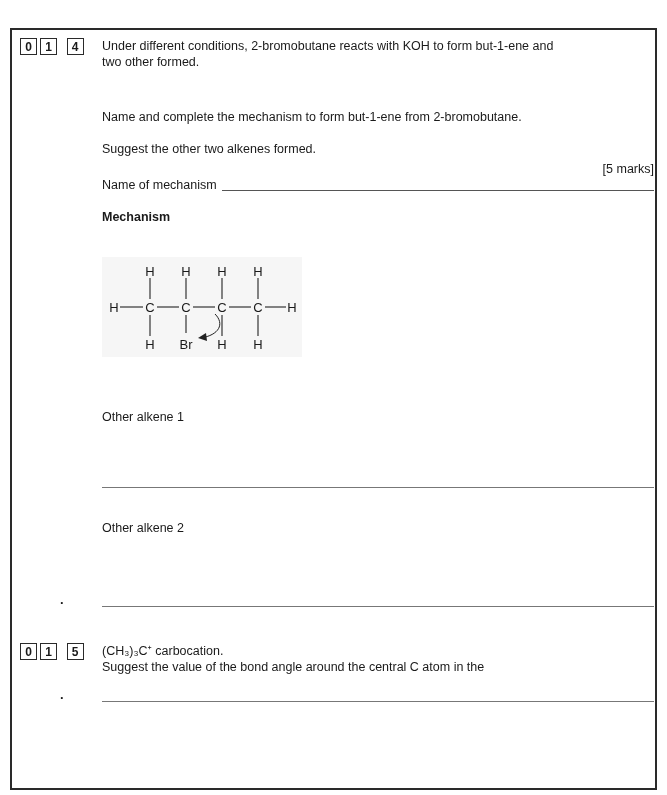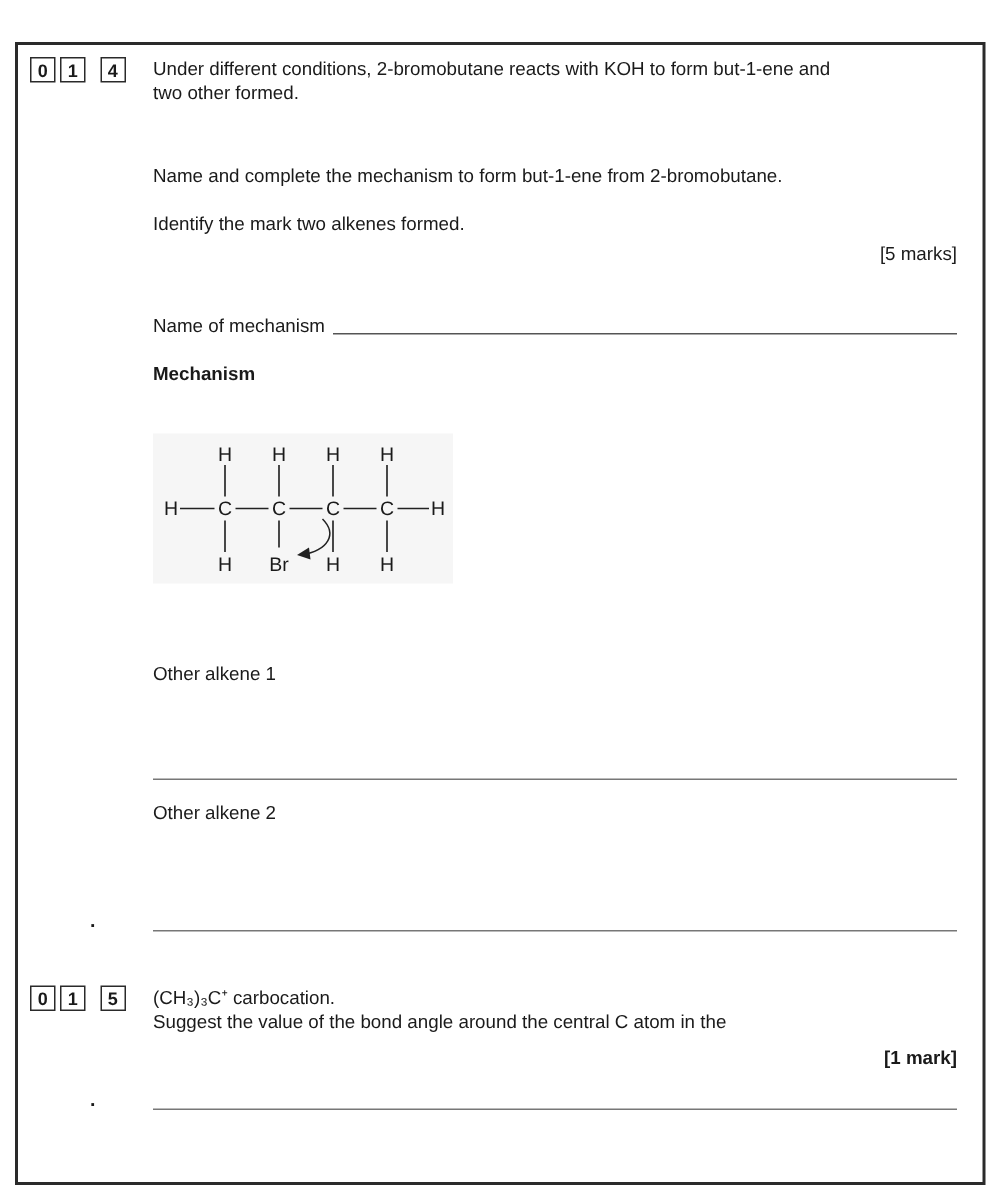--- a/index.html
+++ b/index.html
@@ -18,45 +18,45 @@
 
   .qnum { width:90px; padding-left:8px; display:flex; gap:3px; align-items:flex-start; }
   .qnum .box {
     display:inline-flex; width:17px; height:17px;
     border:1.5px solid #2a2a2a;
     align-items:center; justify-content:center;
     font-weight:bold; font-size:12px; line-height:1;
   }
   .qnum .dot { align-self:flex-end; font-weight:bold; font-size:13px; line-height:1; padding-bottom:1px; }
 
-  .qbody { flex:1; padding-right:17px; font-size:12.5px; line-height:16px; }
+  .qbody { flex:1; padding-right:1px; font-size:12.5px; line-height:16px; }
 
   .para { margin:0; }
   .mb20 { margin-bottom:20px; }
   .mb16 { margin-bottom:16px;margin-top:39px; }
 
   .marks { text-align:right; font-weight:normal; margin-top:4px; }
 
-  .label-line { display:flex; align-items:flex-end; margin-top:32px; }
+  .label-line { display:flex; align-items:flex-end; margin-top:0; }
   .label-line .fill-line { flex:1; border-bottom:1px solid #555; margin-left:5px; transform:translateY(-2px); }
 
   .mech-label { margin-top:16px;font-weight:bold; }
 
   .structure-wrap { margin-top:32px; width:200px; height:100px; background:#f6f6f6; }
   .structure-svg text {
     font-family:"Liberation Sans", sans-serif;
     font-size:13px; fill:#1a1a1a;
     text-anchor:middle; dominant-baseline:central;
   }
   .structure-svg line { stroke:#222; stroke-width:1.1; }
   .structure-svg .arrow-path { stroke:#222; stroke-width:1; fill:none; }
   .structure-svg .arrow-head { fill:#222; }
 
   .other-label-1 { margin-top:52px; }
-  .other-label-2 { margin-top:14px; }
+  .other-label-2 { margin-top:32px; }
 
   .answer-line { border-bottom:1px solid #777; height:1px; }
   .al-1 { margin-top:62px; }
   .al-2 { margin-top:70px; }
   .al-3 { margin-top:26px; }
 
   .marks-small { text-align:right; font-weight:bold; margin-top:8px; }
 </style>
 </head>
 <body>
@@ -69,21 +69,21 @@
       <span class="box">1</span>
       <span class="dot">.</span>
       <span class="box">4</span>
     </div>
     <div class="qbody">
       <div class="para mb20">
         <div>Under different conditions, 2-bromobutane reacts with KOH to form but-1-ene and</div>
         <div>two other formed.</div>
       </div>
       <p class="para mb16">Name and complete the mechanism to form but-1-ene from 2-bromobutane.</p>
-      <p class="para">Identify the mark two alkenes formed.</p>
+      <p class="para">Suggest the other two alkenes formed.</p>
       <div class="marks">[5 marks]</div>
 
       <div class="label-line">
         <span>Name of mechanism</span>
         <span class="fill-line"></span>
       </div>
 
       <div class="mech-label">Mechanism</div>
 
       <div class="structure-wrap">
@@ -141,18 +141,17 @@
       <span class="box">0</span>
       <span class="box">1</span>
       <span class="dot">.</span>
       <span class="box">5</span>
     </div>
     <div class="qbody">
       <div class="para">
         <div>(CH₃)₃C⁺ carbocation.</div>
         <div>Suggest the value of the bond angle around the central C atom in the</div>
       </div>
-      <div class="marks-small">[1 mark]</div>
       <div class="answer-line al-3"></div>
     </div>
   </section>
 
 </div>
 
 </body></html>

